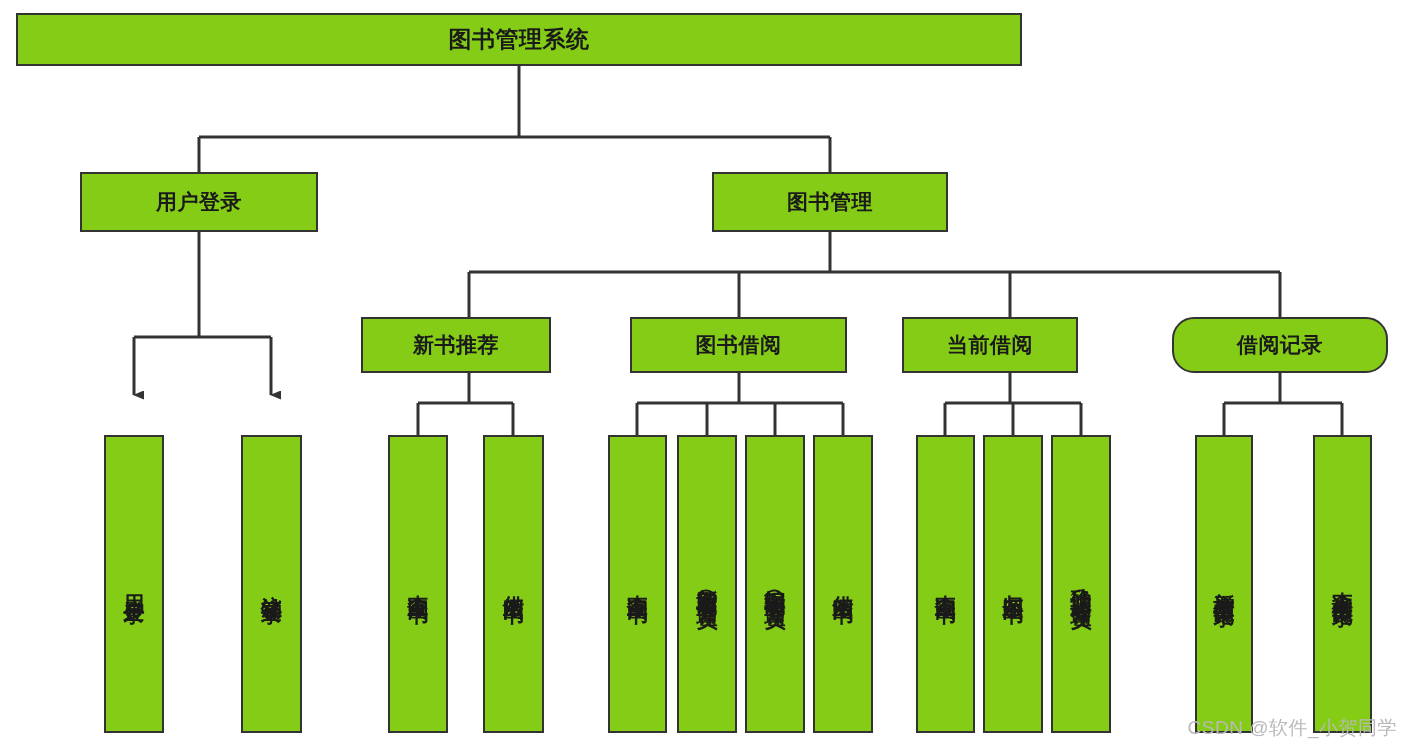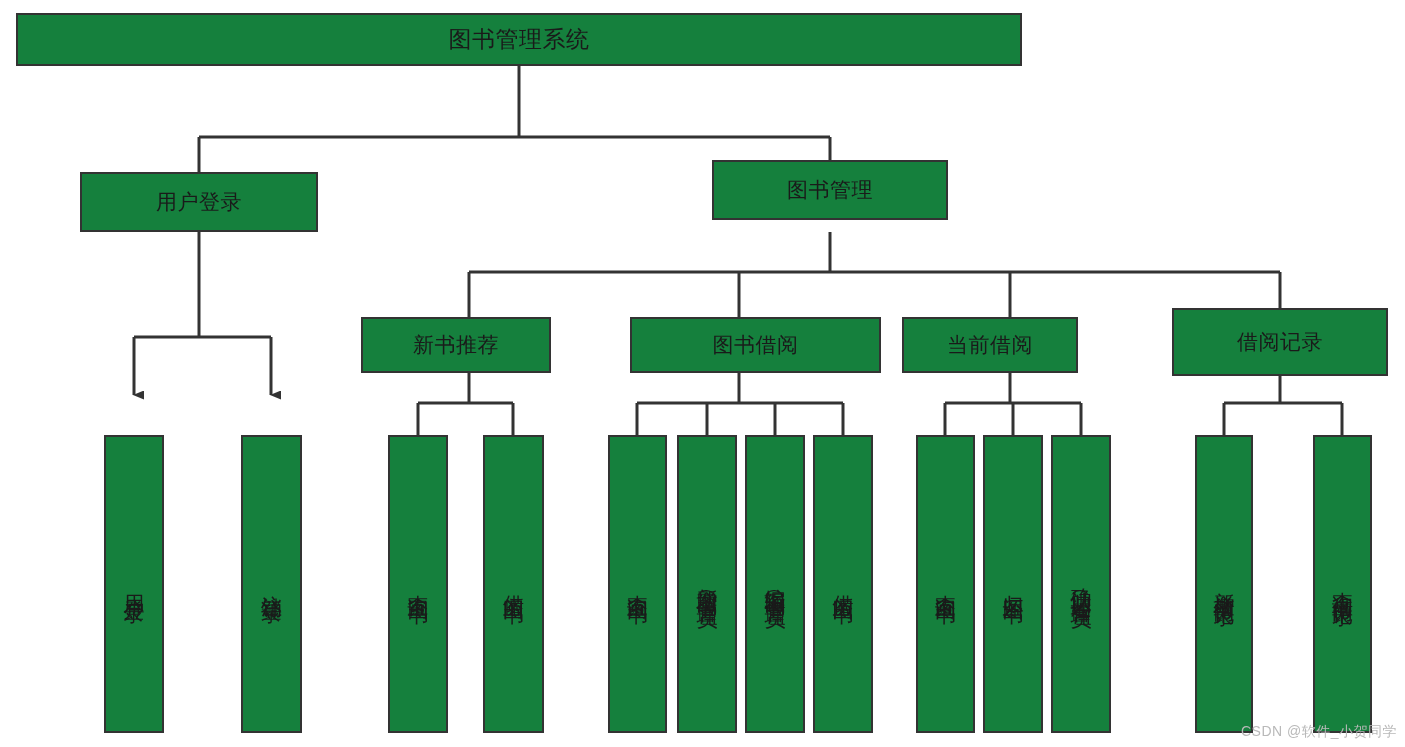--- a/index.html
+++ b/index.html
@@ -23,27 +23,28 @@
     left: 0;
     top: 0;
     width: 1405px;
     height: 747px;
     pointer-events: none;
   }
   .node {
     position: absolute;
     box-sizing: border-box;
     border: 2px solid #333333;
-    background: #15803d;
+    background: #84cc16;
     display: flex;
     align-items: center;
     justify-content: center;
     color: #1a1a1a;
     text-align: center;
     line-height: 1.15;
+    font-weight: bold;
   }
   .node.level-1 {
     font-size: 23px;
     letter-spacing: 0.5px;
   }
   .node.level-2 {
     font-size: 21px;
     letter-spacing: 0.5px;
   }
   .node.level-3 {
@@ -57,21 +58,21 @@
     letter-spacing: 3px;
     padding: 4px 0;
     align-items: center;
     justify-content: center;
     white-space: nowrap;
   }
   #watermark {
     position: absolute;
     right: 8px;
     bottom: 6px;
-    font-size: 14px;
+    font-size: 19px;
     color: #b9b9b9;
     letter-spacing: 0.5px;
     white-space: nowrap;
     user-select: none;
     margin-left: 29px;
   }
 </style>
 </head>
 <body>
 
@@ -116,25 +117,25 @@
         <line x1="1280" y1="373" x2="1280" y2="403"></line>
         <line x1="1224" y1="403" x2="1342" y2="403"></line>
         <line x1="1224" y1="403" x2="1224" y2="461" marker-end="url(#arrowhead)"></line>
         <line x1="1342" y1="403" x2="1342" y2="461" marker-end="url(#arrowhead)"></line>
       </g>
   </svg>
 
   <div id="nodes-layer">
       <div class="node level-1" style="left: 16px; top: 13px; width: 1006px; height: 53px;">图书管理系统</div>
       <div class="node level-2" style="left: 80px; top: 172px; width: 238px; height: 60px;">用户登录</div>
-      <div class="node level-2" style="left: 712px; top: 160px; width: 236px; height: 60px;">图书管理</div>
+      <div class="node level-2" style="left: 712px; top: 172px; width: 236px; height: 60px;">图书管理</div>
       <div class="node level-3" style="left: 361px; top: 317px; width: 190px; height: 56px;">新书推荐</div>
-      <div class="node level-3" style="left: 630px; top: 317px; width: 251px; height: 56px;">图书借阅</div>
+      <div class="node level-3" style="left: 630px; top: 317px; width: 217px; height: 56px;">图书借阅</div>
       <div class="node level-3" style="left: 902px; top: 317px; width: 176px; height: 56px;">当前借阅</div>
-      <div class="node level-3" style="left: 1172px; top: 308px; width: 216px; height: 68px;">借阅记录</div>
+      <div class="node level-3" style="left: 1172px; top: 317px; width: 216px; height: 56px; border-radius: 22px;">借阅记录</div>
       <div class="node leaf" style="left: 104px; top: 435px; width: 60px; height: 298px;">用户登录</div>
       <div class="node leaf" style="left: 241px; top: 435px; width: 61px; height: 298px;">注销登录</div>
       <div class="node leaf" style="left: 388px; top: 435px; width: 60px; height: 298px;">查询图书</div>
       <div class="node leaf" style="left: 483px; top: 435px; width: 61px; height: 298px;">借阅图书</div>
       <div class="node leaf" style="left: 608px; top: 435px; width: 59px; height: 298px;">查询图书</div>
       <div class="node leaf" style="left: 677px; top: 435px; width: 60px; height: 298px;">新增图书（管理员）</div>
       <div class="node leaf" style="left: 745px; top: 435px; width: 60px; height: 298px;">编辑图书（管理员）</div>
       <div class="node leaf" style="left: 813px; top: 435px; width: 60px; height: 298px;">借阅图书</div>
       <div class="node leaf" style="left: 916px; top: 435px; width: 59px; height: 298px;">查询图书</div>
       <div class="node leaf" style="left: 983px; top: 435px; width: 60px; height: 298px;">归还图书</div>

